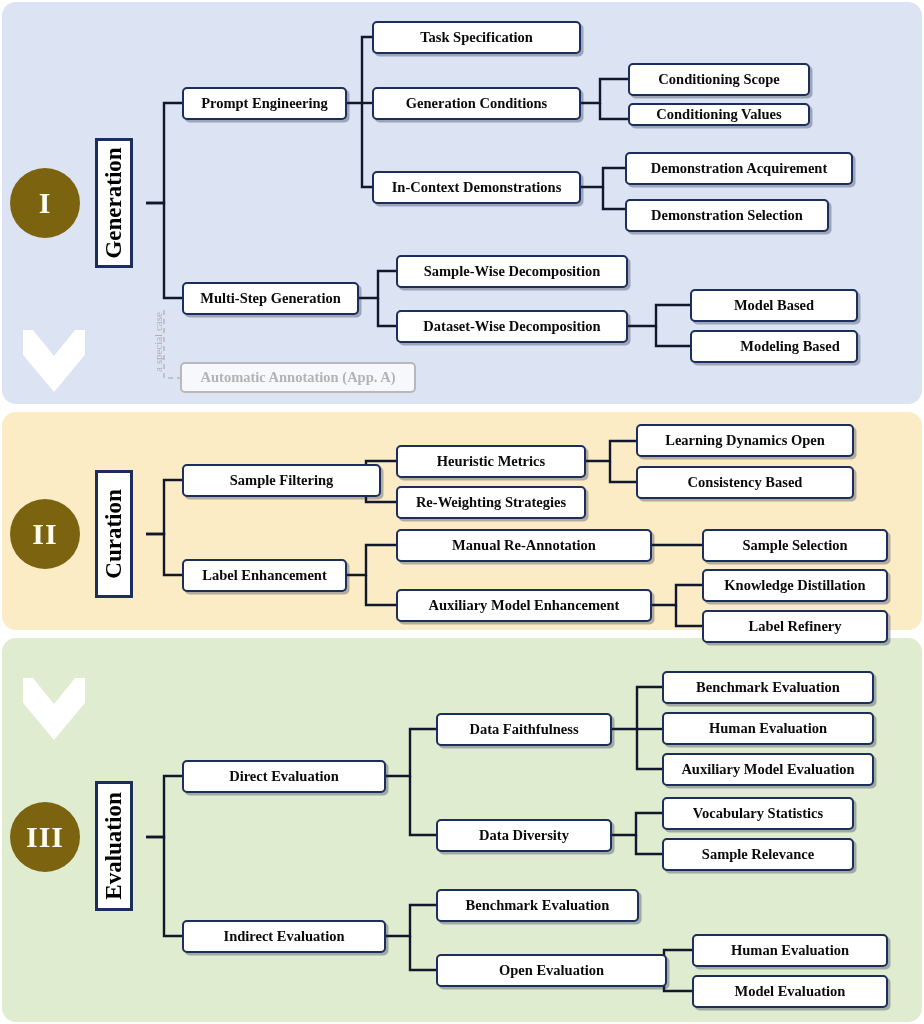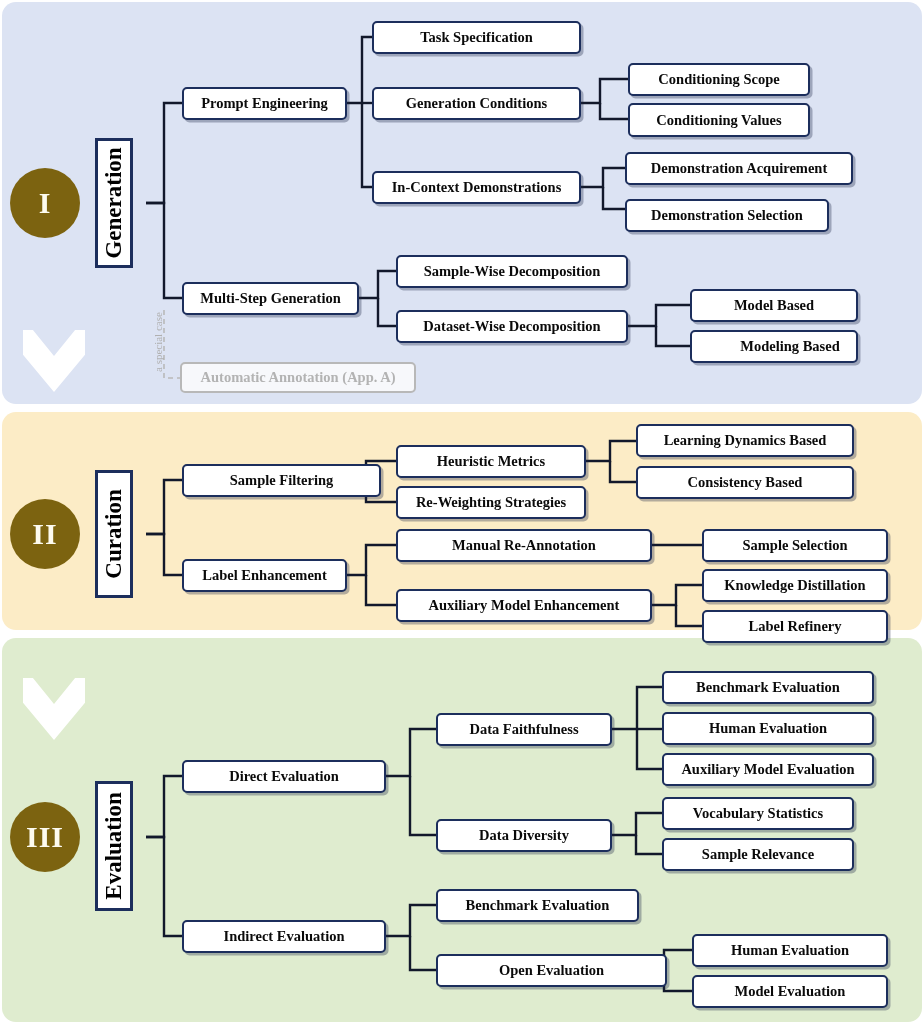--- a/index.html
+++ b/index.html
@@ -115,39 +115,39 @@
 <div class="chevron" style="left:23px;top:330px;"></div>
 <div class="vlabel" style="left:95px;top:138px;width:38px;height:130px;">
   <span>Generation</span>
 </div>
 <div class="sidenote" style="left:152px;top:372px;">a special case</div>
 
 <div class="node" style="left:182px;top:87px;width:165px;height:33px;">Prompt Engineering</div>
 <div class="node" style="left:372px;top:21px;width:209px;height:33px;">Task Specification</div>
 <div class="node" style="left:372px;top:87px;width:209px;height:33px;">Generation Conditions</div>
 <div class="node" style="left:628px;top:63px;width:182px;height:33px;">Conditioning Scope</div>
-<div class="node" style="left:628px;top:103px;width:182px;height:34px;">Conditioning Values</div>
+<div class="node" style="left:628px;top:103px;width:182px;height:23px;">Conditioning Values</div>
 <div class="node" style="left:372px;top:171px;width:209px;height:33px;">In-Context Demonstrations</div>
 <div class="node" style="left:625px;top:152px;width:228px;height:33px;">Demonstration Acquirement</div>
 <div class="node" style="left:625px;top:199px;width:204px;height:33px;">Demonstration Selection</div>
 <div class="node" style="left:182px;top:282px;width:177px;height:33px;">Multi-Step Generation</div>
 <div class="node" style="left:396px;top:255px;width:232px;height:33px;">Sample-Wise Decomposition</div>
 <div class="node" style="left:396px;top:310px;width:232px;height:33px;">Dataset-Wise Decomposition</div>
 <div class="node" style="left:690px;top:289px;width:168px;height:33px;">Model Based</div>
 <div class="node" style="left:690px;top:330px;width:168px;height:33px;padding-left:40px;">Modeling Based</div>
 <div class="node ghost" style="left:180px;top:362px;width:236px;height:31px;">Automatic Annotation (App. A)</div>
 
 <div class="roman-circle" style="left:10px;top:499px;">II</div>
 <div class="vlabel" style="left:95px;top:470px;width:38px;height:128px;">
   <span>Curation</span>
 </div>
 
 <div class="node" style="left:182px;top:464px;width:199px;height:33px;">Sample Filtering</div>
 <div class="node" style="left:396px;top:445px;width:190px;height:33px;">Heuristic Metrics</div>
-<div class="node" style="left:636px;top:424px;width:218px;height:33px;">Learning Dynamics Based</div>
+<div class="node" style="left:636px;top:424px;width:218px;height:33px;">Learning Dynamics Open</div>
 <div class="node" style="left:636px;top:466px;width:218px;height:33px;">Consistency Based</div>
 <div class="node" style="left:396px;top:486px;width:190px;height:33px;">Re-Weighting Strategies</div>
 <div class="node" style="left:182px;top:559px;width:165px;height:33px;">Label Enhancement</div>
 <div class="node" style="left:396px;top:529px;width:256px;height:33px;">Manual Re-Annotation</div>
 <div class="node" style="left:702px;top:529px;width:186px;height:33px;">Sample Selection</div>
 <div class="node" style="left:396px;top:589px;width:256px;height:33px;">Auxiliary Model Enhancement</div>
 <div class="node" style="left:702px;top:569px;width:186px;height:33px;">Knowledge Distillation</div>
 <div class="node" style="left:702px;top:610px;width:186px;height:33px;">Label Refinery</div>
 
 <div class="roman-circle" style="left:10px;top:802px;">III</div>

